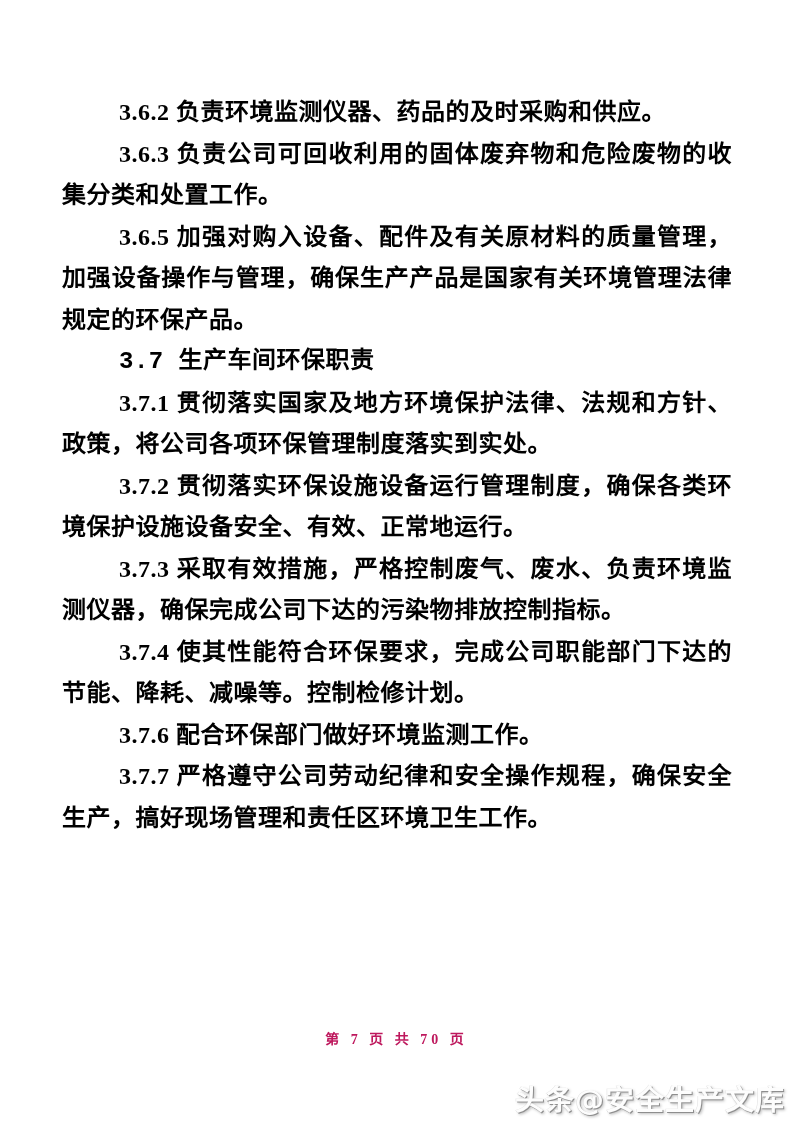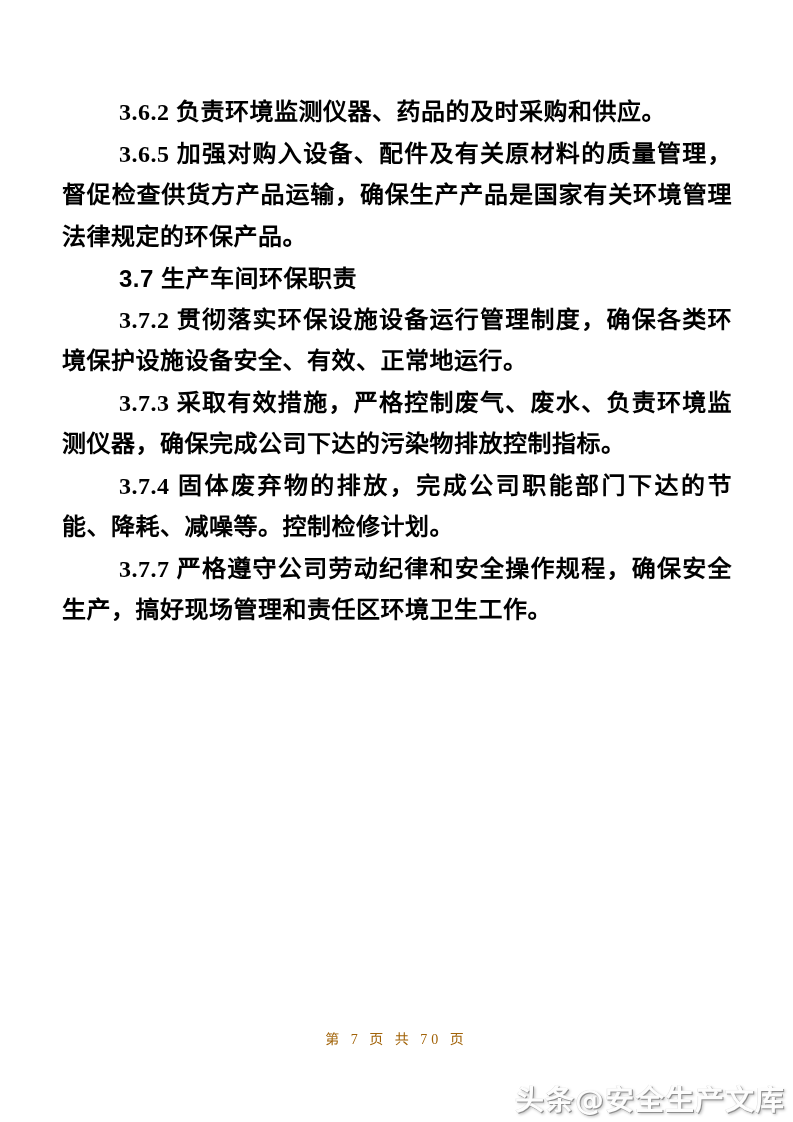--- a/index.html
+++ b/index.html
@@ -25,34 +25,34 @@
   p.para {
     margin: 0;
     font-size: 24px;
     line-height: 41.5px;
     text-indent: 57px;
     text-align: justify;
     font-weight: 600;
     letter-spacing: 0.5px;
   }
   p.heading {
-    font-family: Liberation Sans, sans-serif;
+    font-family: Liberation Mono, monospace;
     font-weight: 800;
     letter-spacing: 0.5px;
   }
   .footer {
     position: absolute;
     top: 1028px;
     left: 0;
     right: 0;
     text-align: center;
     font-size: 14px;
     letter-spacing: 4px;
-    color: #a16207;
-    font-weight: 400;
+    color: #be185d;
+    font-weight: 700;
   }
   .watermark {
     position: absolute;
     top: 1076px;
     right: 8px;
     font-family: "DejaVu Sans", "Liberation Sans", sans-serif;
     font-size: 29px;
     font-weight: 700;
     letter-spacing: 1px;
     color: #fdfdfd;
@@ -63,25 +63,28 @@
     margin-left: 36px;
   }
 </style>
 </head>
 <body>
 
 <div class="page">
 
   <div class="content">
     <p class="para">3.6.2 负责环境监测仪器、药品的及时采购和供应。</p>
-    <p class="para">3.6.5 加强对购入设备、配件及有关原材料的质量管理，督促检查供货方产品运输，确保生产产品是国家有关环境管理法律规定的环保产品。</p>
+    <p class="para">3.6.3 负责公司可回收利用的固体废弃物和危险废物的收集分类和处置工作。</p>
+    <p class="para">3.6.5 加强对购入设备、配件及有关原材料的质量管理，加强设备操作与管理，确保生产产品是国家有关环境管理法律规定的环保产品。</p>
     <p class="para heading">3.7 生产车间环保职责</p>
+    <p class="para">3.7.1 贯彻落实国家及地方环境保护法律、法规和方针、政策，将公司各项环保管理制度落实到实处。</p>
     <p class="para">3.7.2 贯彻落实环保设施设备运行管理制度，确保各类环境保护设施设备安全、有效、正常地运行。</p>
     <p class="para">3.7.3 采取有效措施，严格控制废气、废水、负责环境监测仪器，确保完成公司下达的污染物排放控制指标。</p>
-    <p class="para">3.7.4 固体废弃物的排放，完成公司职能部门下达的节能、降耗、减噪等。控制检修计划。</p>
+    <p class="para">3.7.4 使其性能符合环保要求，完成公司职能部门下达的节能、降耗、减噪等。控制检修计划。</p>
+    <p class="para">3.7.6 配合环保部门做好环境监测工作。</p>
     <p class="para">3.7.7 严格遵守公司劳动纪律和安全操作规程，确保安全生产，搞好现场管理和责任区环境卫生工作。</p>
   </div>
 
   <div class="footer">第 7 页 共 70 页</div>
 
   <div class="watermark">头条@安全生产文库</div>
 
 </div>
 
 </body></html>

